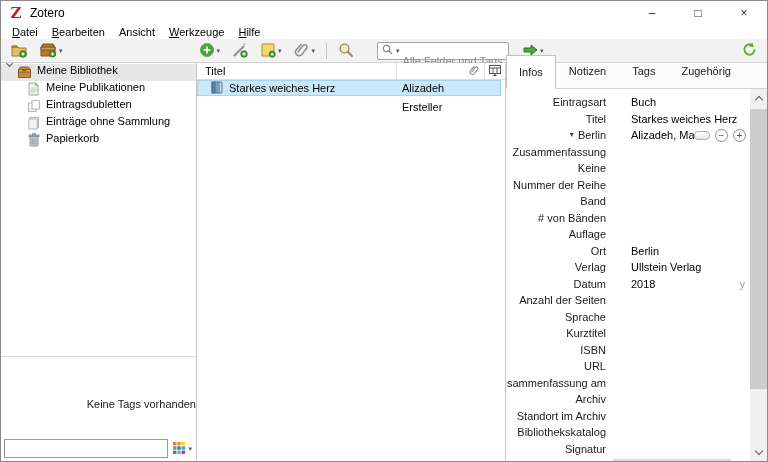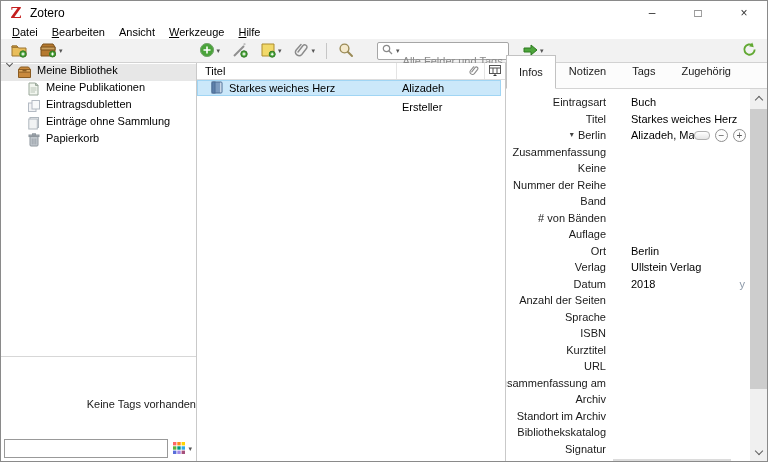--- a/index.html
+++ b/index.html
@@ -450,27 +450,27 @@
             <span class="f-value"></span>
           </div>
           <div class="field-row">
             <div class="f-left">
               <span class="f-label">Sprache</span>
             </div>
             <span class="f-value"></span>
           </div>
           <div class="field-row">
             <div class="f-left">
+              <span class="f-label">Kurztitel</span>
+            </div>
+            <span class="f-value"></span>
+          </div>
+          <div class="field-row">
+            <div class="f-left">
               <span class="f-label">ISBN</span>
-            </div>
-            <span class="f-value"></span>
-          </div>
-          <div class="field-row">
-            <div class="f-left">
-              <span class="f-label">Kurztitel</span>
             </div>
             <span class="f-value"></span>
           </div>
           <div class="field-row">
             <div class="f-left">
               <span class="f-label">URL</span>
             </div>
             <span class="f-value"></span>
           </div>
           <div class="field-row">

